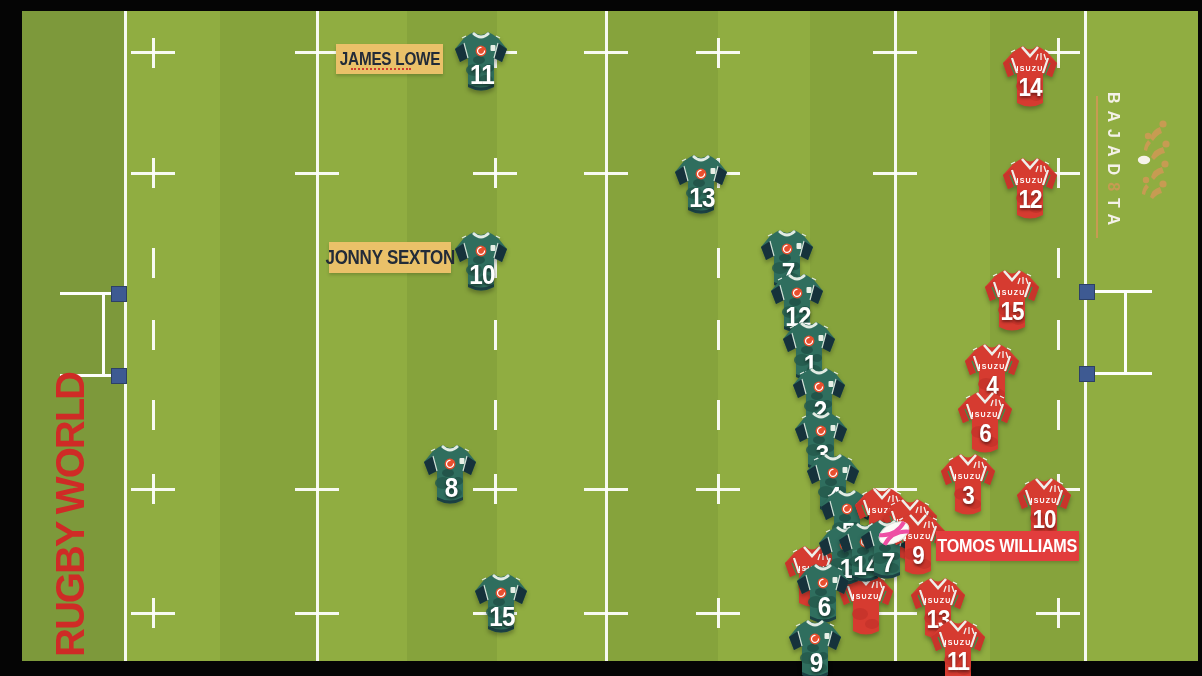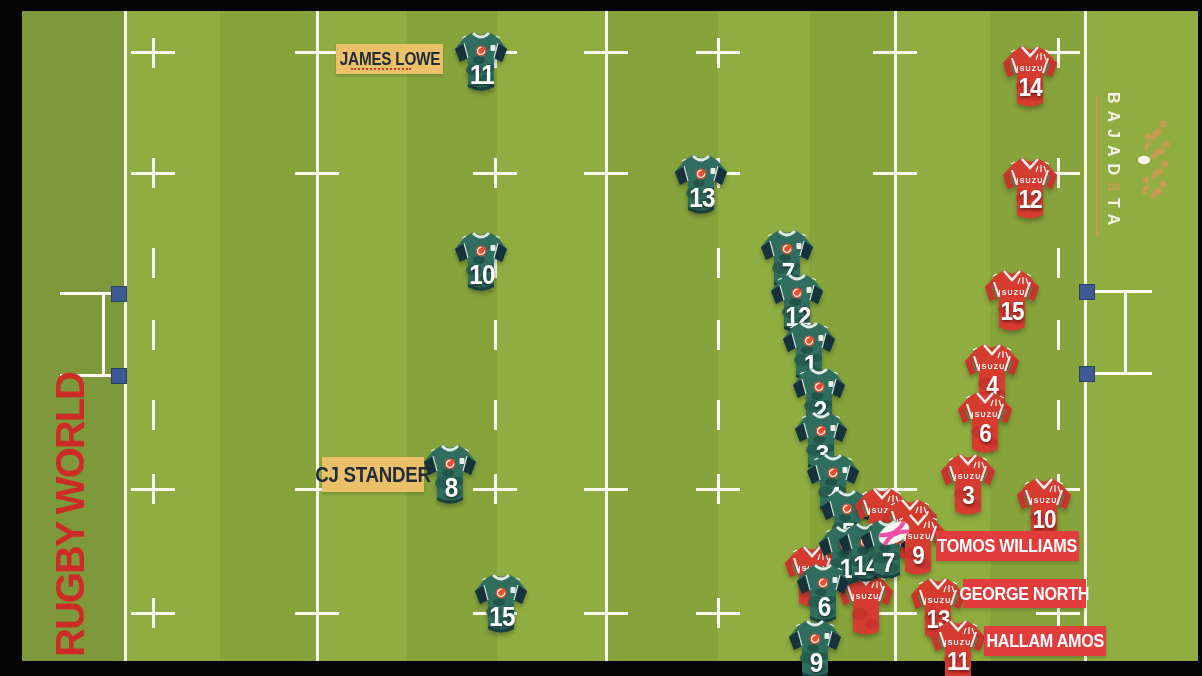--- a/index.html
+++ b/index.html
@@ -729,31 +729,25 @@
     </svg>
     <span class="jersey-sponsor">ISUZU</span>
     <span class="jersey-number">11</span>
   </div>
     </div>
   <div class="layer" style="z-index:40;">
       <div class="name-label gold" style="left: 336px; top: 44px; width: 107px; height: 30px;">
         <span style="font-size: 18px;">JAMES LOWE</span>
         <i class="dotline"></i>
       </div>
-      <div class="name-label gold" style="left: 322px; top: 457px; width: 102px; height: 35px;">
-        <span style="font-size: 22px;">CJ STANDER</span>
+      <div class="name-label gold" style="left: 329px; top: 242px; width: 122px; height: 31px;">
+        <span style="font-size: 20px;">JONNY SEXTON</span>
       </div>
       <div class="name-label red" style="left: 936px; top: 531px; width: 143px; height: 30px;">
         <span style="font-size: 19px;">TOMOS WILLIAMS</span>
-      </div>
-      <div class="name-label red" style="left: 963px; top: 579px; width: 123px; height: 29px;">
-        <span style="font-size: 19px;">GEORGE NORTH</span>
-      </div>
-      <div class="name-label red" style="left: 984px; top: 626px; width: 122px; height: 30px;">
-        <span style="font-size: 19px;">HALLAM AMOS</span>
       </div>
     </div>
 
   <div class="ball" style="z-index: 25; left: 876px; top: 520px;">
     <svg width="36" height="26" viewBox="0 0 36 26">
       <ellipse cx="18" cy="13" rx="16" ry="9.5" fill="#fbfbf8" stroke="#e3e3de" stroke-width="1"></ellipse>
       <path d="M4 8 q14 9 28 0" stroke="#ee4fa4" stroke-width="4" fill="none"></path>
       <path d="M4 19 q14 -9 28 0" stroke="#ee4fa4" stroke-width="4" fill="none"></path>
     </svg>
   </div>

